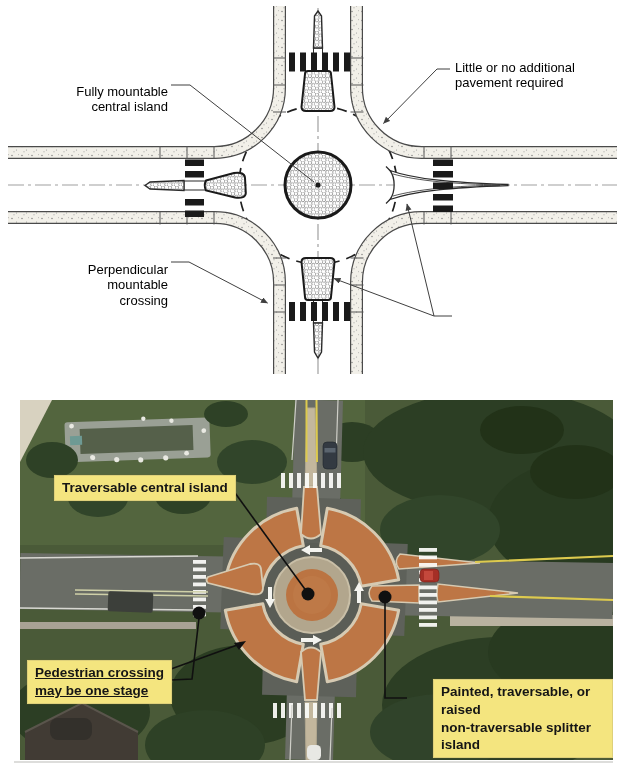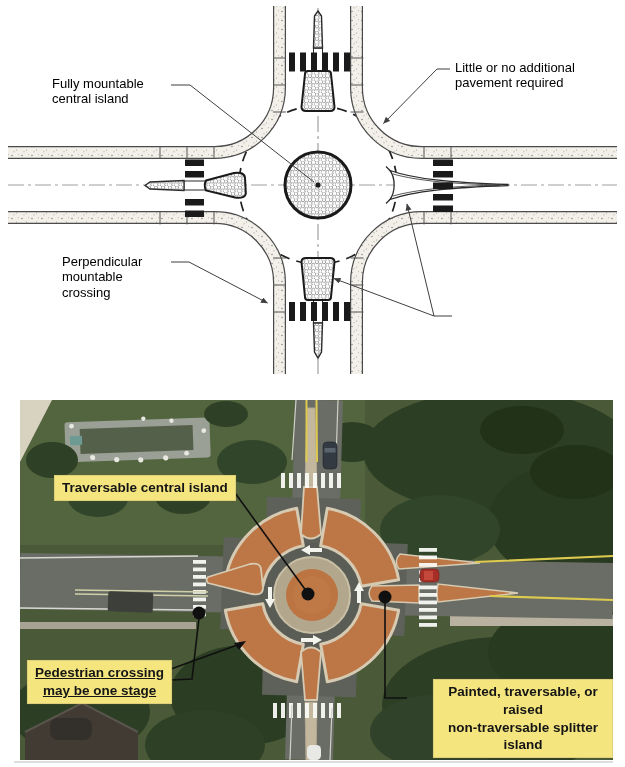--- a/index.html
+++ b/index.html
@@ -2,28 +2,28 @@
 <html><head>
 <meta charset="utf-8">
 <style>
   html,body{margin:0;padding:0;background:#fff;}
   #page{position:relative;width:625px;height:767px;background:#ffffff;overflow:hidden;
         font-family:"Liberation Sans", sans-serif;}
   
   #plan{position:absolute;left:0;top:0;width:625px;height:392px;}
   .dlabel{position:absolute;font-size:13px;line-height:1.18;color:#000000;
           white-space:pre-line;}
-  .dlabel.r{}
+  .dlabel.r{text-align:right;margin-top:8px;}
   
   #photo{position:absolute;left:20px;top:400px;width:593px;height:360px;overflow:hidden;}
   #photo-shadow{position:absolute;left:14px;top:761px;width:599px;height:2px;
                 background:#dddddb;}
   .plabel{position:absolute;background:#f4e57f;border:1px solid #ded07a;
           color:#151515;font-size:13.5px;font-weight:700;line-height:1.32;
-          padding:3px 7px;white-space:pre-line;box-shadow:0 0 0 0.5px rgba(120,110,40,.25);text-align:center;}
+          padding:3px 7px;white-space:pre-line;box-shadow:0 0 0 0.5px rgba(120,110,40,.25);}
 </style>
 </head>
 <body>
 
 <div id="page">
 
   <svg id="plan" viewBox="0 0 625 392" xmlns="http://www.w3.org/2000/svg">
     <defs>
       <pattern id="honey" width="7" height="6.2" patternUnits="userSpaceOnUse">
         <rect width="7" height="6.2" fill="#ffffff"></rect>

